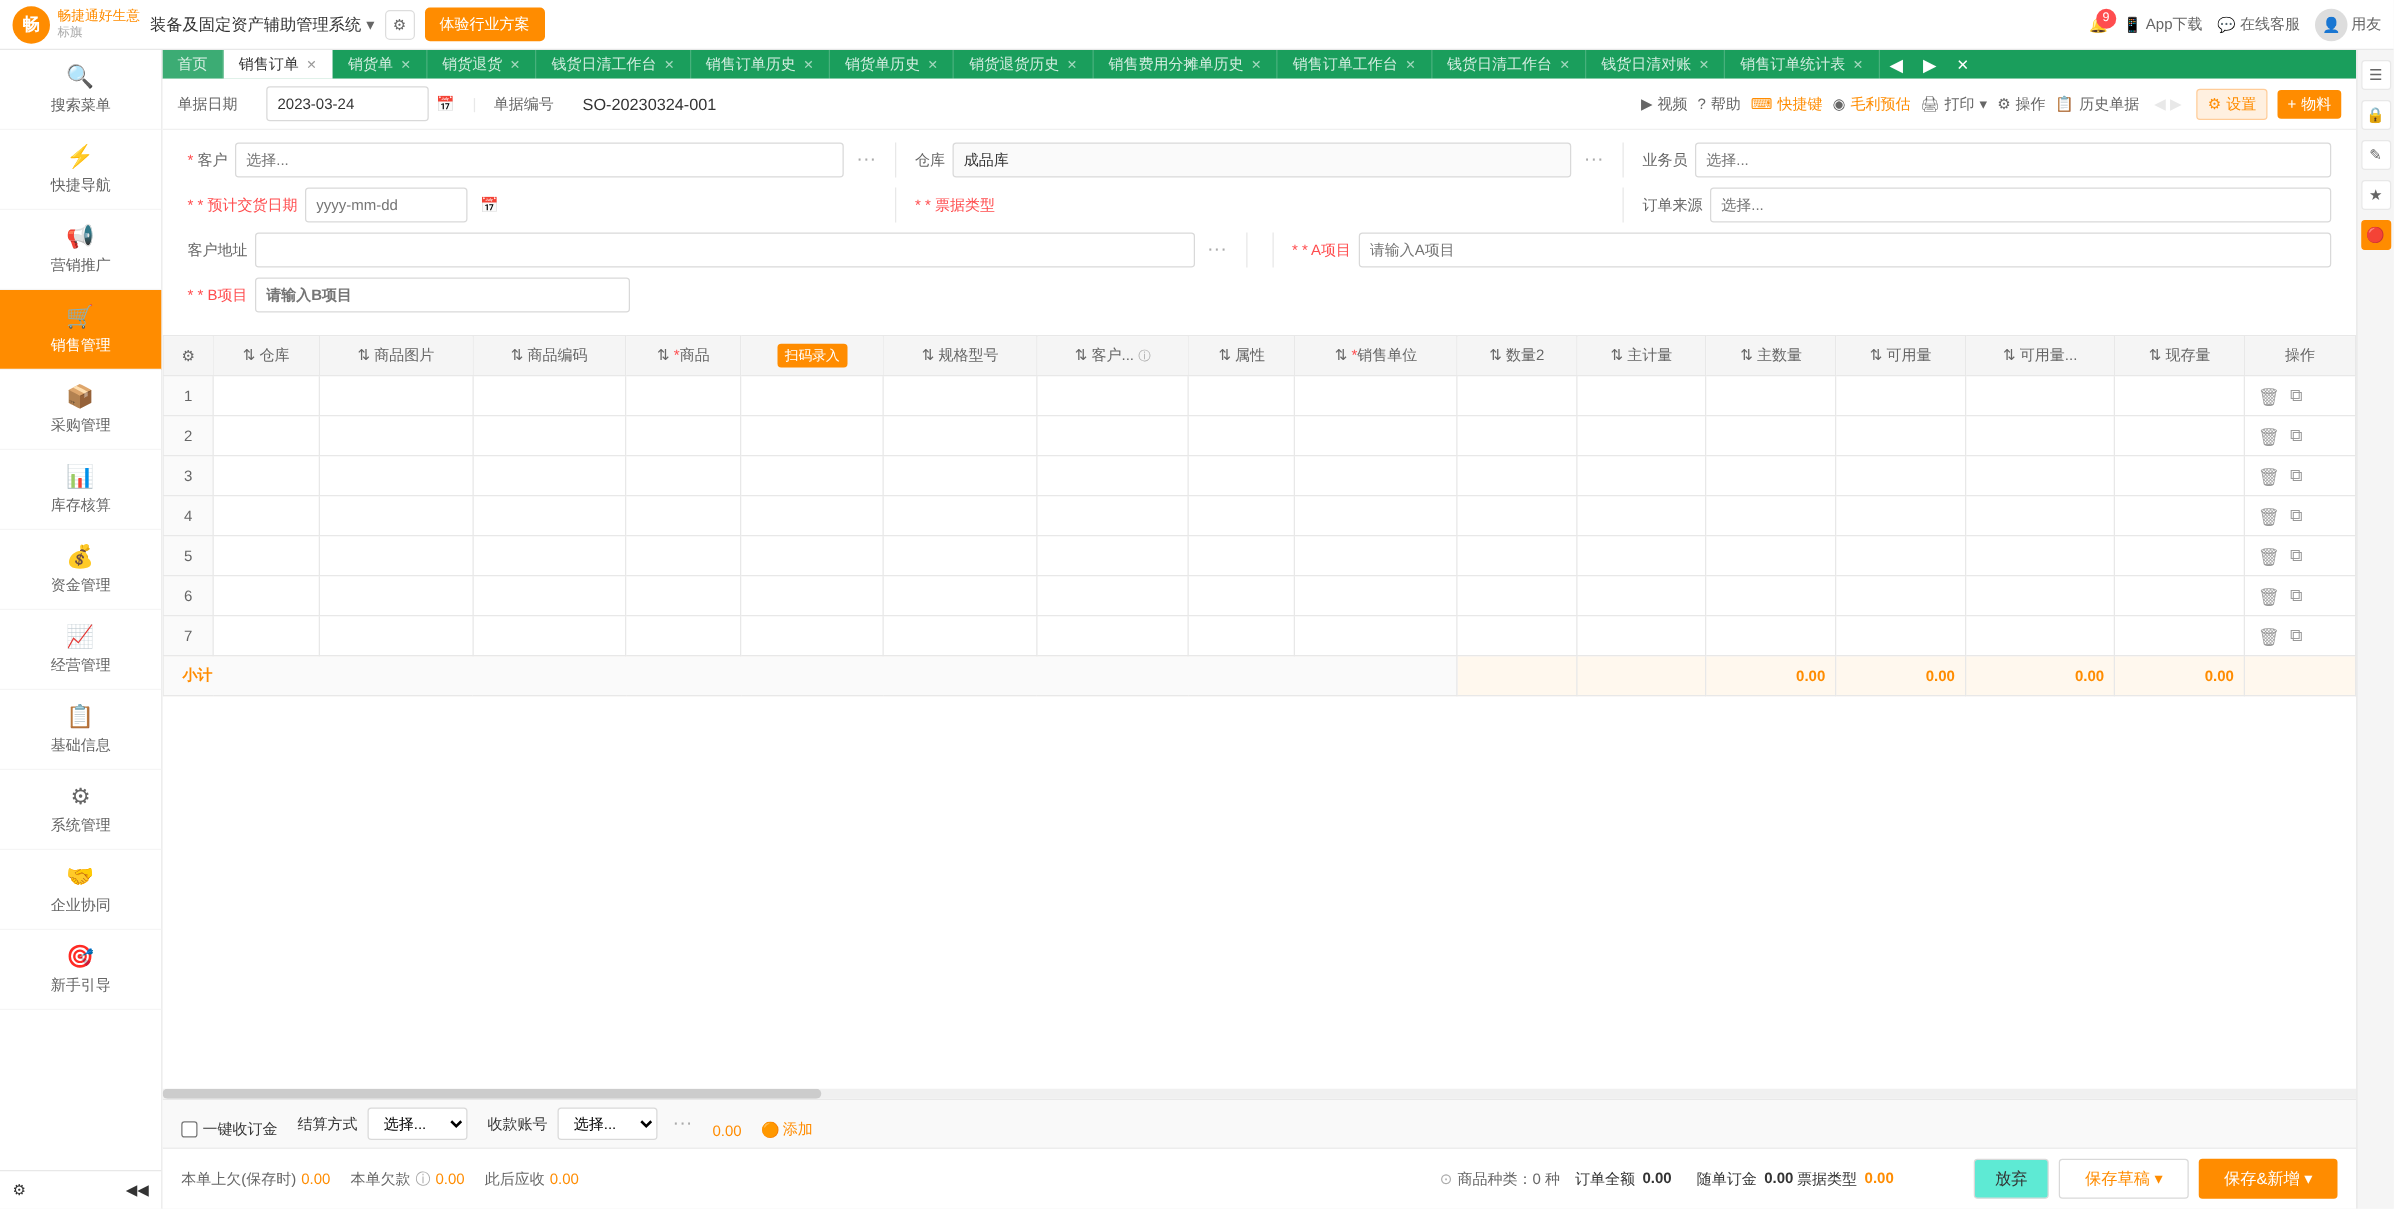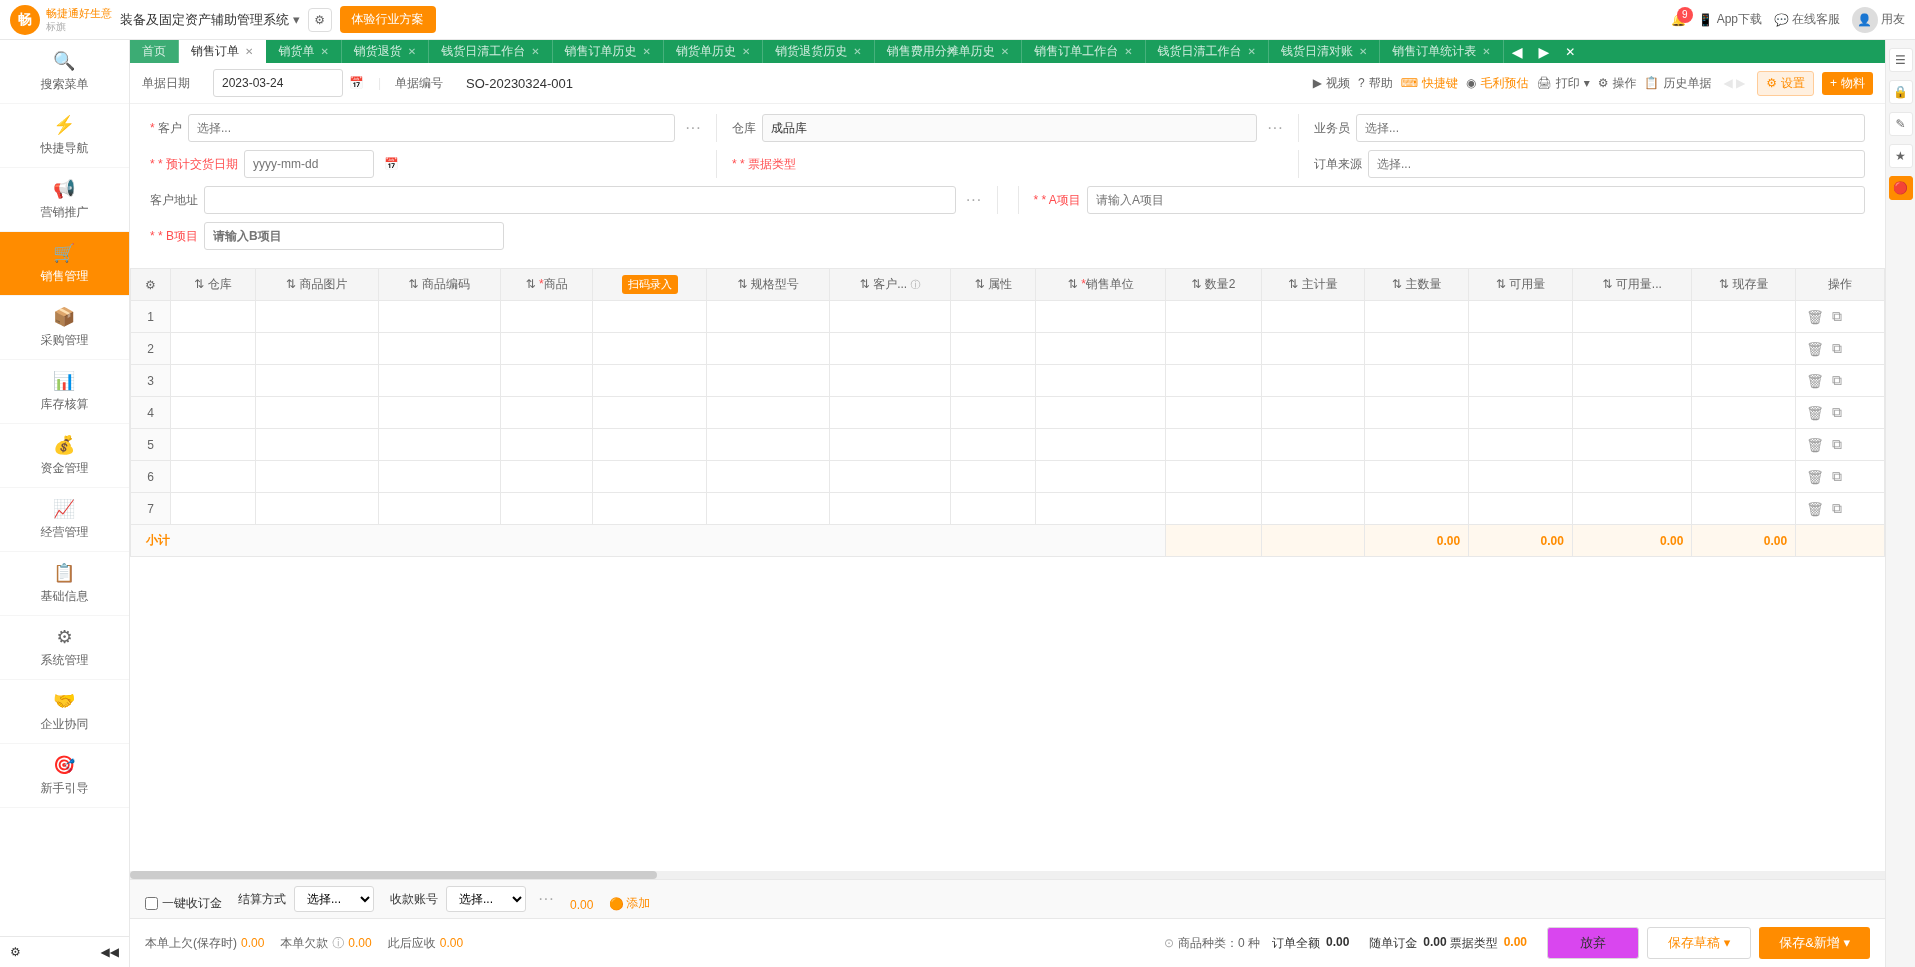--- a/index.html
+++ b/index.html
@@ -93,21 +93,21 @@
     
     .page-footer { background: #fff; border-top: 1px solid #e8e8e8; padding: 8px 15px; display: flex; align-items: center; justify-content: space-between; }
     .footer-left { display: flex; align-items: center; gap: 16px; font-size: 12px; color: #666; }
     .footer-right { display: flex; align-items: center; gap: 20px; }
     .order-summary { display: flex; flex-direction: row; align-items: flex-end; gap: 3px; font-size: 12px; }
     .summary-row { display: flex; gap: 20px; }
     .summary-item { display: flex; gap: 6px; }
     .summary-val { color: #333; font-weight: bold; }
     .summary-val.orange { color: #ff8c00; }
     .footer-btns { display: flex; gap: 8px; }
-    .btn-discard { height: 32px; padding: 0 32px; border: 1px solid #d9d9d9; background: #d946ef; border-radius: 3px; cursor: pointer; font-size: 13px; color: #333; }
+    .btn-discard { height: 32px; padding: 0 16px; border: 1px solid #d9d9d9; background: #5eead4; border-radius: 3px; cursor: pointer; font-size: 13px; color: #333; margin-left: 44px; }
     .btn-save-draft { height: 32px; padding: 0 20px; border: 1px solid #d9d9d9; background: #fff; border-radius: 3px; cursor: pointer; font-size: 13px; color: #ff8c00; }
     .btn-save-new { height: 32px; padding: 0 20px; background: #ff8c00; color: white; border: none; border-radius: 3px; cursor: pointer; font-size: 13px; }
     
     
     .right-panel { width: 30px; background: #f5f5f5; border-left: 1px solid #e8e8e8; display: flex; flex-direction: column; align-items: center; padding: 8px 0; gap: 8px; }
     .right-panel-icon { width: 24px; height: 24px; background: #fff; border: 1px solid #e8e8e8; border-radius: 3px; display: flex; align-items: center; justify-content: center; cursor: pointer; color: #666; font-size: 12px; }
     
     
     .scroll-hint { height: 8px; background: #f0f0f0; position: relative; overflow: hidden; }
     .scroll-thumb { height: 8px; background: #ccc; border-radius: 4px; width: 30%; position: absolute; left: 0; }

